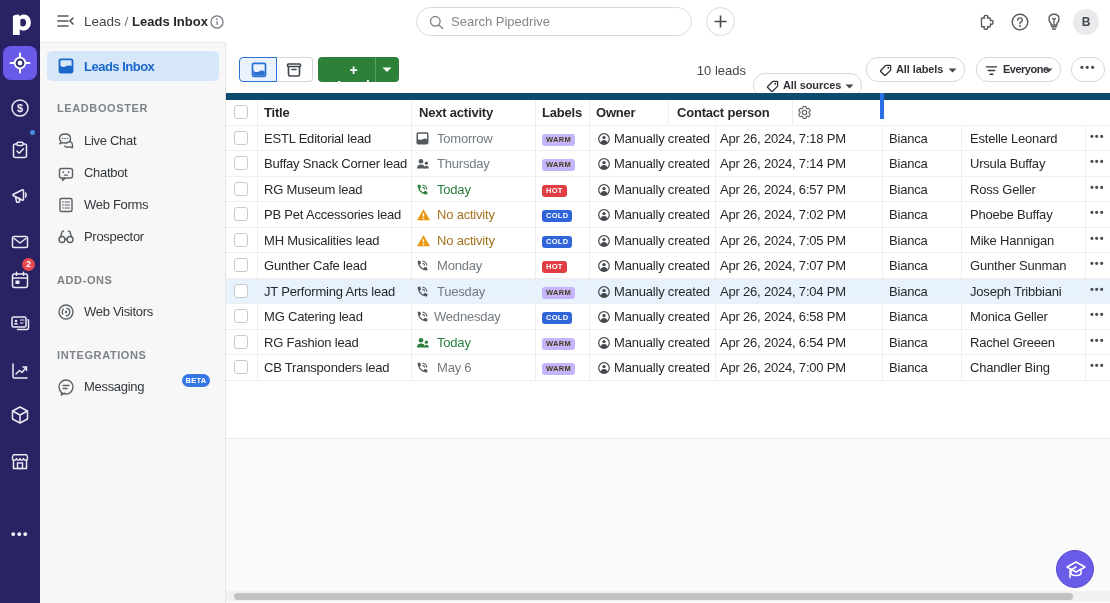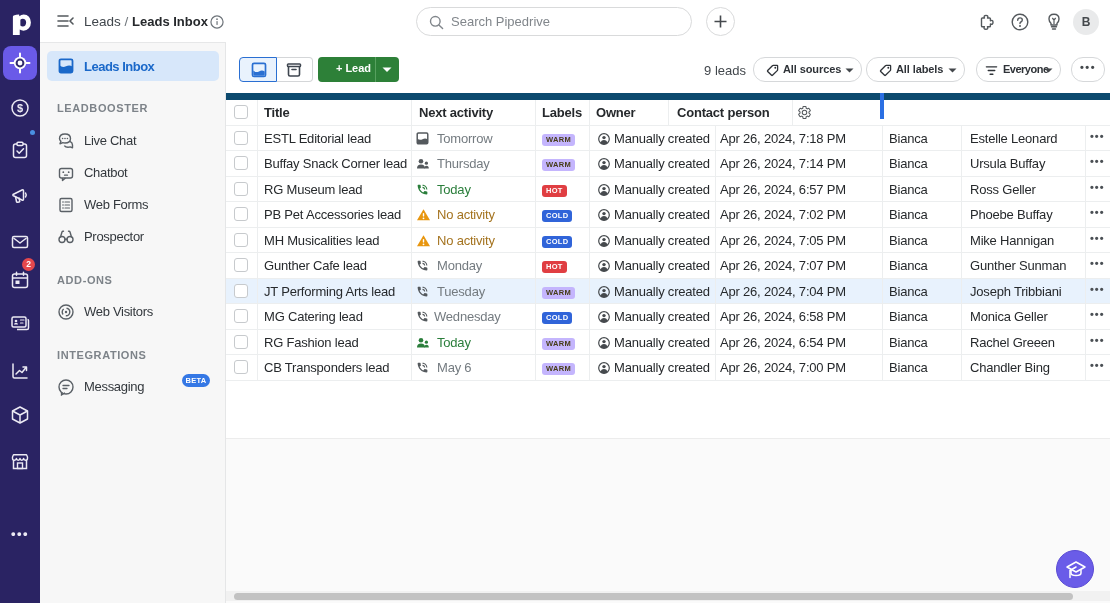--- a/index.html
+++ b/index.html
@@ -23,21 +23,21 @@
 .navit{position:absolute;left:0;width:218px;height:32px;}
 .navit span{position:absolute;left:44px;top:8px;font-size:13px;color:#33383d;letter-spacing:-0.3px;}
 .navit svg{position:absolute;left:17px;top:7px;}
 .beta{position:absolute;left:142px;top:3px;width:28px;height:13px;border-radius:7px;background:#3578e5;color:#fff;font-size:7.5px;font-weight:bold;text-align:center;line-height:13px;letter-spacing:0.3px;}
 
 .main{position:absolute;left:226px;top:42px;width:884px;height:561px;background:#fff;}
 .seg{position:absolute;left:13px;top:15px;width:74px;height:25px;}
 .seg .l{position:absolute;left:0;top:0;width:38px;height:25px;border:1px solid #2a6fd2;background:#e9f2fd;border-radius:4px 0 0 4px;}
 .seg .r{position:absolute;left:38px;top:0;width:36px;height:25px;border:1px solid #d4d6d8;border-left:none;background:#fff;border-radius:0 4px 4px 0;}
 .btn-lead{position:absolute;left:92px;top:15px;width:81px;height:25px;border-radius:4px;background:#2d8038;color:#fff;}
-.btn-lead .txt{position:absolute;left:0;top:5px;width:57px;text-align:center;font-size:11px;font-weight:bold;padding-left:14px;}
+.btn-lead .txt{position:absolute;left:0;top:5px;width:57px;text-align:center;font-size:14px;font-weight:bold;padding-left:14px;}
 .btn-lead .sep{position:absolute;left:57px;top:0;width:1px;height:25px;background:#57a05f;}
 .nleads{position:absolute;left:459px;top:21px;width:61px;text-align:right;font-size:13px;color:#42474c;}
 .fbtn{position:absolute;top:15px;height:25px;border:1px solid #d6d8da;border-radius:12px;background:#fff;font-size:11px;font-weight:bold;color:#2f3338;letter-spacing:-0.1px;}
 
 .tbl{position:absolute;left:0;top:51px;width:884px;border-top:7px solid #0c4a6e;}
 .trow{display:flex;height:25.5px;border-bottom:1px solid #eceeef;background:#fff;font-size:13px;color:#26292c;letter-spacing:-0.2px;}
 .trow.hl{background:#e8f2fd;}
 .trow>div{border-right:1px solid #eceeef;height:100%;position:relative;overflow:hidden;white-space:nowrap;}
 .c0{width:32px;}
 .c1{width:154px;}
@@ -248,22 +248,22 @@
         </svg>
       </div>
     </div>
 <div class="btn-lead">
       <div class="txt">+ Lead</div>
       <div class="sep"></div>
       <svg width="10" height="6" viewBox="0 0 10 6" style="position:absolute;left:64px;top:10px">
         <path d="M0.5 0.5 L5 5 L9.5 0.5 Z" fill="#fff"></path>
       </svg>
     </div>
-<div class="nleads">9 leads</div>
-<div class="fbtn" style="left:527px;width:109px;">
+<div class="nleads">10 leads</div>
+<div class="fbtn" style="left:527px;width:109px;margin-top:16px;">
       <svg width="13" height="13" viewBox="0 0 14 14" style="position:absolute;left:12px;top:6px">
         <path d="M7.8 1.5 L12 1.5 Q12.5 1.5 12.5 2 L12.5 6.2 Q12.5 6.7 12.1 7.1 L7 12.2 Q6.5 12.7 6 12.2 L1.8 8 Q1.3 7.5 1.8 7 L6.9 1.9 Q7.3 1.5 7.8 1.5 Z" fill="none" stroke="#2f3338" stroke-width="1.4" stroke-linejoin="round"></path>
         <circle cx="10" cy="4" r="1" fill="#2f3338"></circle>
       </svg>
       <span style="position:absolute;left:29px;top:5px;">All sources</span>
       <svg width="9" height="5" viewBox="0 0 9 5" style="position:absolute;right:7px;top:10px">
         <path d="M0.5 0.5 L4.5 4.5 L8.5 0.5 Z" fill="#43474b"></path>
       </svg>
     </div>
 <div class="fbtn" style="left:640px;width:99px;">

